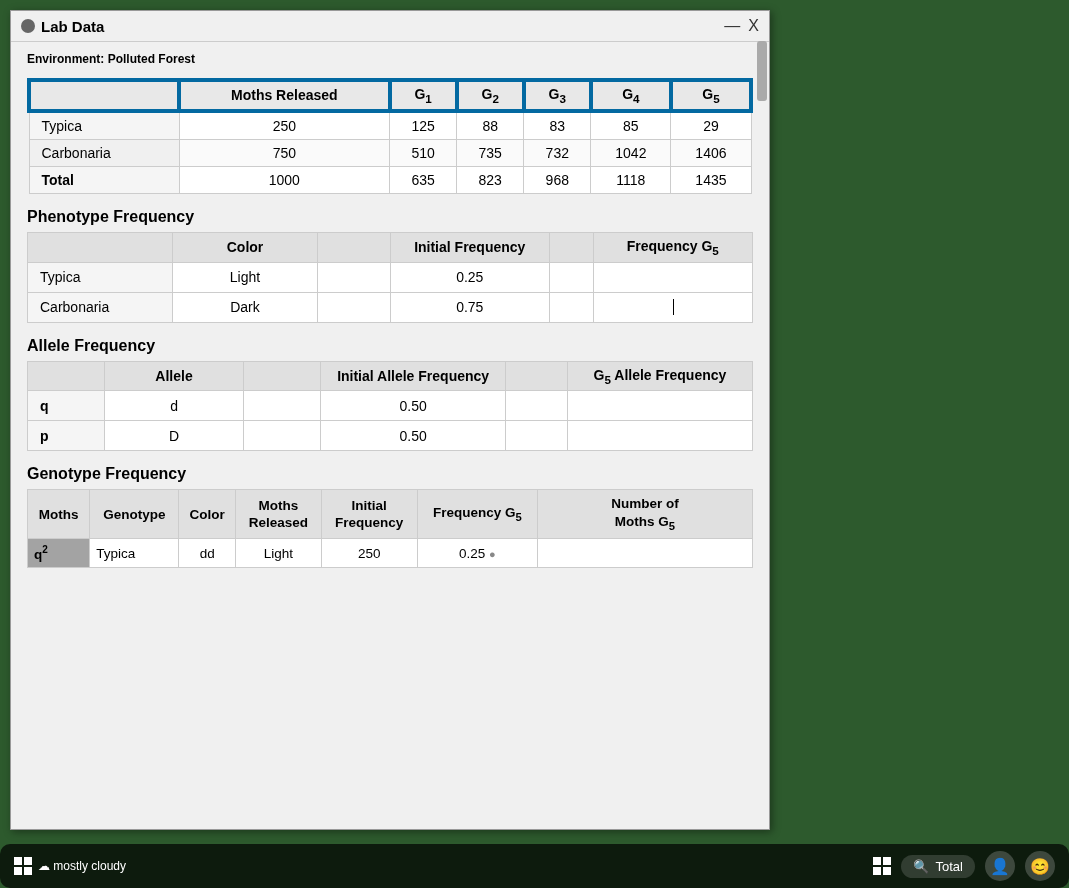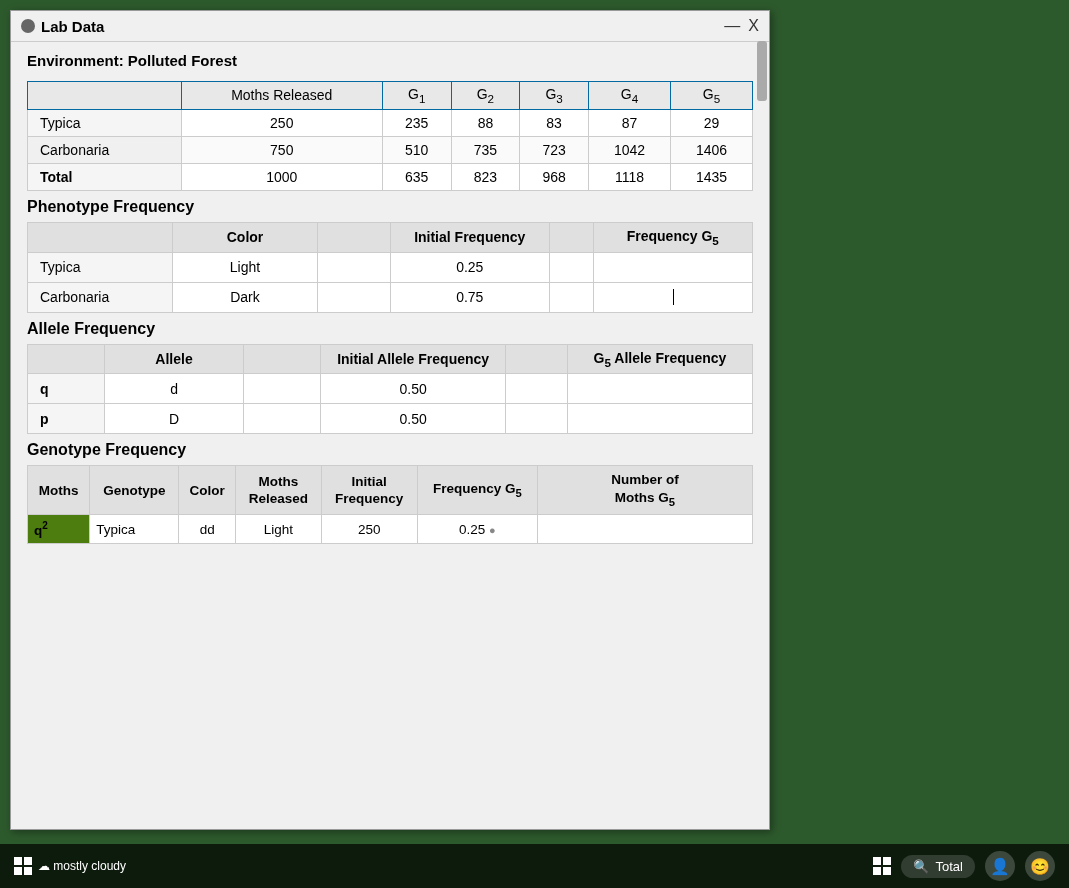--- a/index.html
+++ b/index.html
@@ -46,42 +46,42 @@
     .title-bar-controls span {
       cursor: pointer;
       color: #333;
     }
     .content {
       padding: 10px 16px 16px 16px;
       overflow-y: auto;
       max-height: 800px;
     }
     .env-label {
-      font-size: 15px;
+      font-size: 12px;
       font-weight: 600;
       margin-bottom: 12px;
     }
     
     .section-title {
       font-size: 16px;
       font-weight: 600;
-      margin: 7px 0 6px 0;
+      margin: 14px 0 6px 0;
     }
     .data-table {
       width: 100%;
       border-collapse: collapse;
       font-size: 14px;
       margin-bottom: 4px;
     }
     .data-table th {
       text-align: center;
       padding: 4px 8px;
-      font-weight: 400;
+      font-weight: 700;
       background: #e8e8e8;
-      border: 1px solid #0369a1;
+      border: 4px solid #0369a1;
     }
     .data-table td {
       text-align: center;
       padding: 5px 8px;
       border: 1px solid #ccc;
       background: #fff;
     }
     .data-table td:first-child {
       text-align: left;
       font-weight: 500;
@@ -167,21 +167,21 @@
     }
     .geno-table td {
       text-align: center;
       padding: 5px 6px;
       border: 1px solid #ccc;
       background: #fff;
     }
     .geno-table td:first-child {
       text-align: left;
       font-weight: 600;
-      background: #4d7c0f;
+      background: #a3a3a3;
       padding-left: 6px;
     }
     .geno-table td:nth-child(2) {
       text-align: left;
     }
     sup {
       font-size: 10px;
     }
     
     .taskbar {
@@ -190,20 +190,21 @@
       left: 0;
       width: 1069px;
       height: 44px;
       background: rgba(0,0,0,0.7);
       display: flex;
       align-items: center;
       justify-content: space-between;
       padding: 0 14px;
       color: #fff;
       font-size: 13px;
+      border-radius: 10px;
     }
     .taskbar-left { display: flex; align-items: center; gap: 6px; }
     .taskbar-right { display: flex; align-items: center; gap: 10px; }
     .search-bar {
       display: flex;
       align-items: center;
       background: rgba(255,255,255,0.15);
       border-radius: 18px;
       padding: 4px 12px;
       gap: 6px;
@@ -278,32 +279,32 @@
           <th>G<sub>2</sub></th>
           <th>G<sub>3</sub></th>
           <th>G<sub>4</sub></th>
           <th>G<sub>5</sub></th>
         </tr>
       </thead>
       <tbody>
         <tr>
           <td>Typica</td>
           <td>250</td>
-          <td>235</td>
+          <td>125</td>
           <td>88</td>
           <td>83</td>
-          <td>87</td>
+          <td>85</td>
           <td>29</td>
         </tr>
         <tr>
           <td>Carbonaria</td>
           <td>750</td>
           <td>510</td>
           <td>735</td>
-          <td>723</td>
+          <td>732</td>
           <td>1042</td>
           <td>1406</td>
         </tr>
         <tr>
           <td><strong>Total</strong></td>
           <td>1000</td>
           <td>635</td>
           <td>823</td>
           <td>968</td>
           <td>1118</td>

